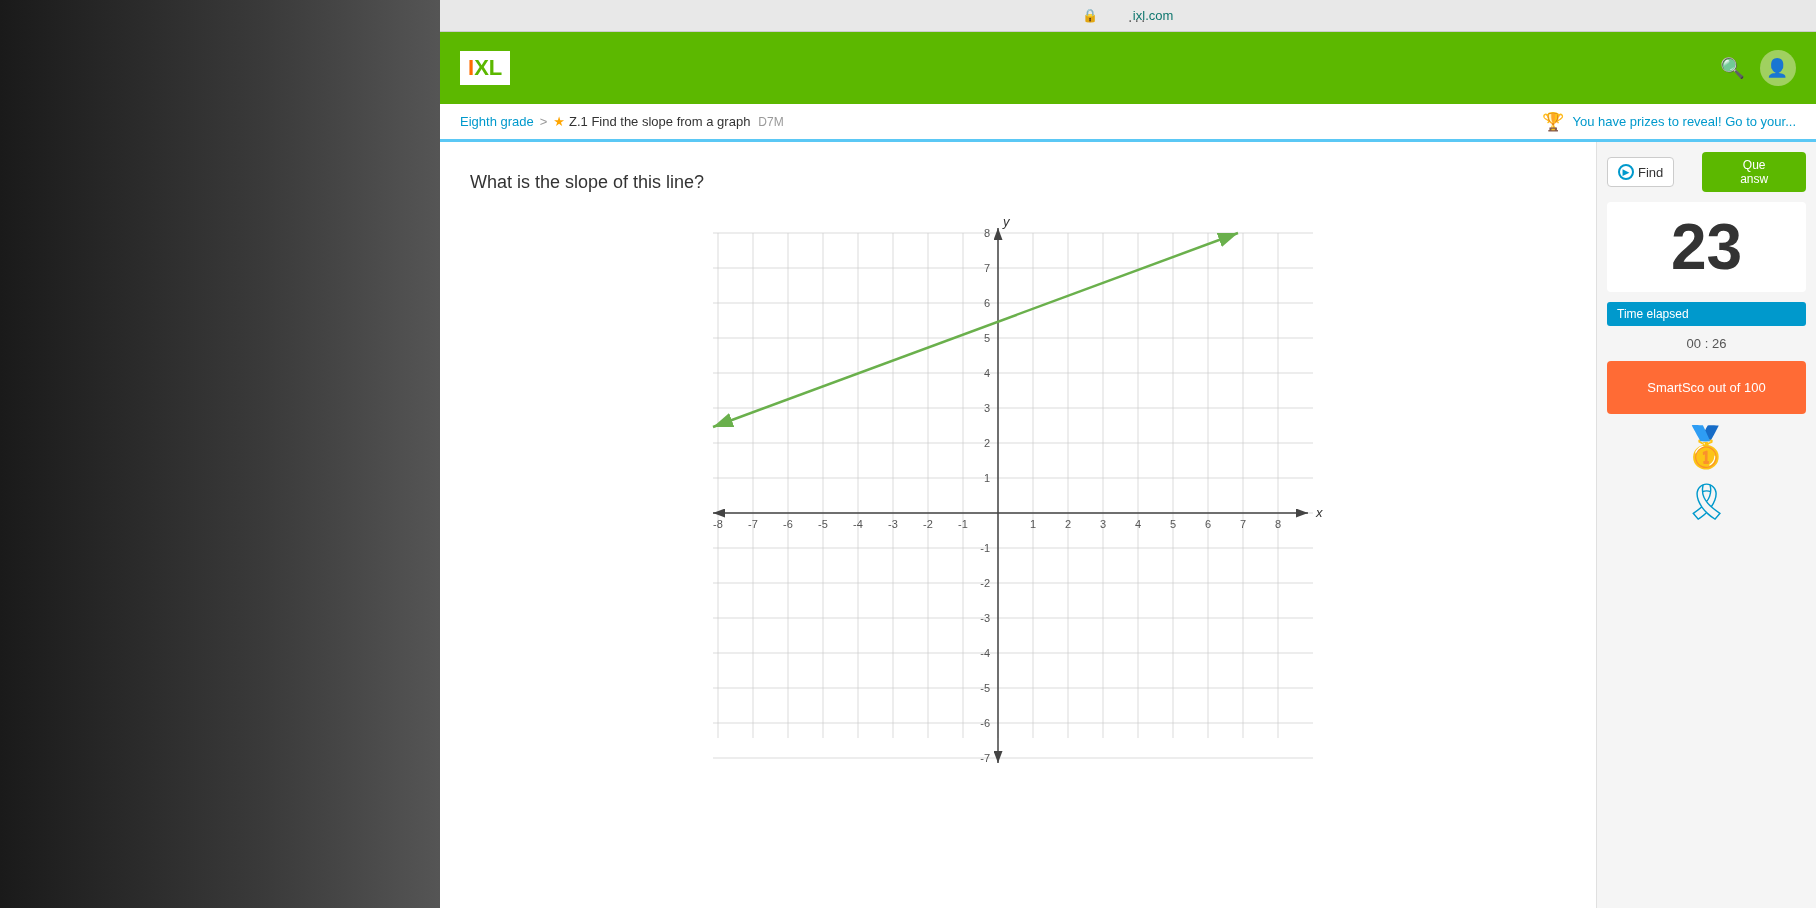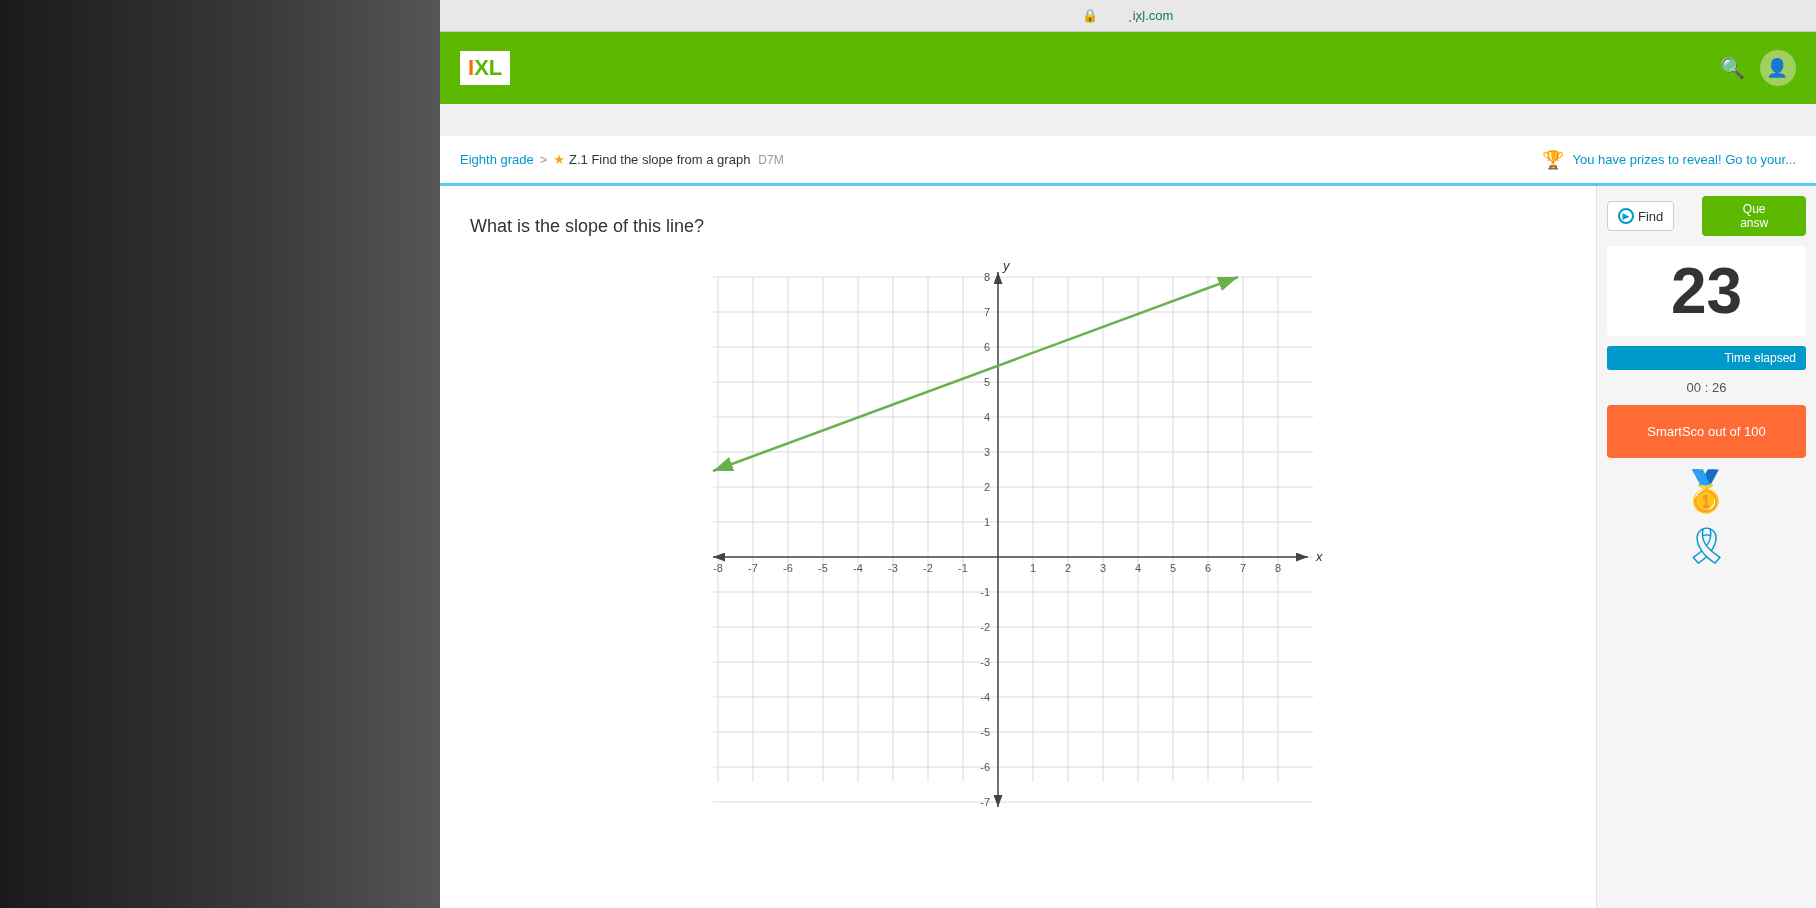--- a/index.html
+++ b/index.html
@@ -127,28 +127,27 @@
       display: flex;
       align-items: center;
       justify-content: center;
       color: white;
       font-size: 18px;
     }
 
     
     .breadcrumb-bar {
       background: white;
-      height: 50px;
+      height: 38px;
       display: flex;
       align-items: center;
       padding: 8px 20px;
       border-bottom: 3px solid #5bc8f5;
       font-size: 13px;
       color: #555;
-      margin-top: 32px;
     }
     .breadcrumb-bar .grade {
       color: #0099cc;
       cursor: pointer;
     }
     .breadcrumb-bar .separator {
       margin: 0 6px;
       color: #999;
     }
     .breadcrumb-bar .star {
@@ -269,21 +268,21 @@
       font-weight: bold;
       color: #333;
     }
 
     .time-elapsed-label {
       background: #0099cc;
       color: white;
       font-size: 12px;
       padding: 5px 10px;
       border-radius: 3px;
-      text-align: right;
+      text-align: left;
     }
 
     .time-value {
       display: flex;
       gap: 5px;
       align-items: center;
       font-size: 13px;
       color: #555;
       justify-content: center;
     }

